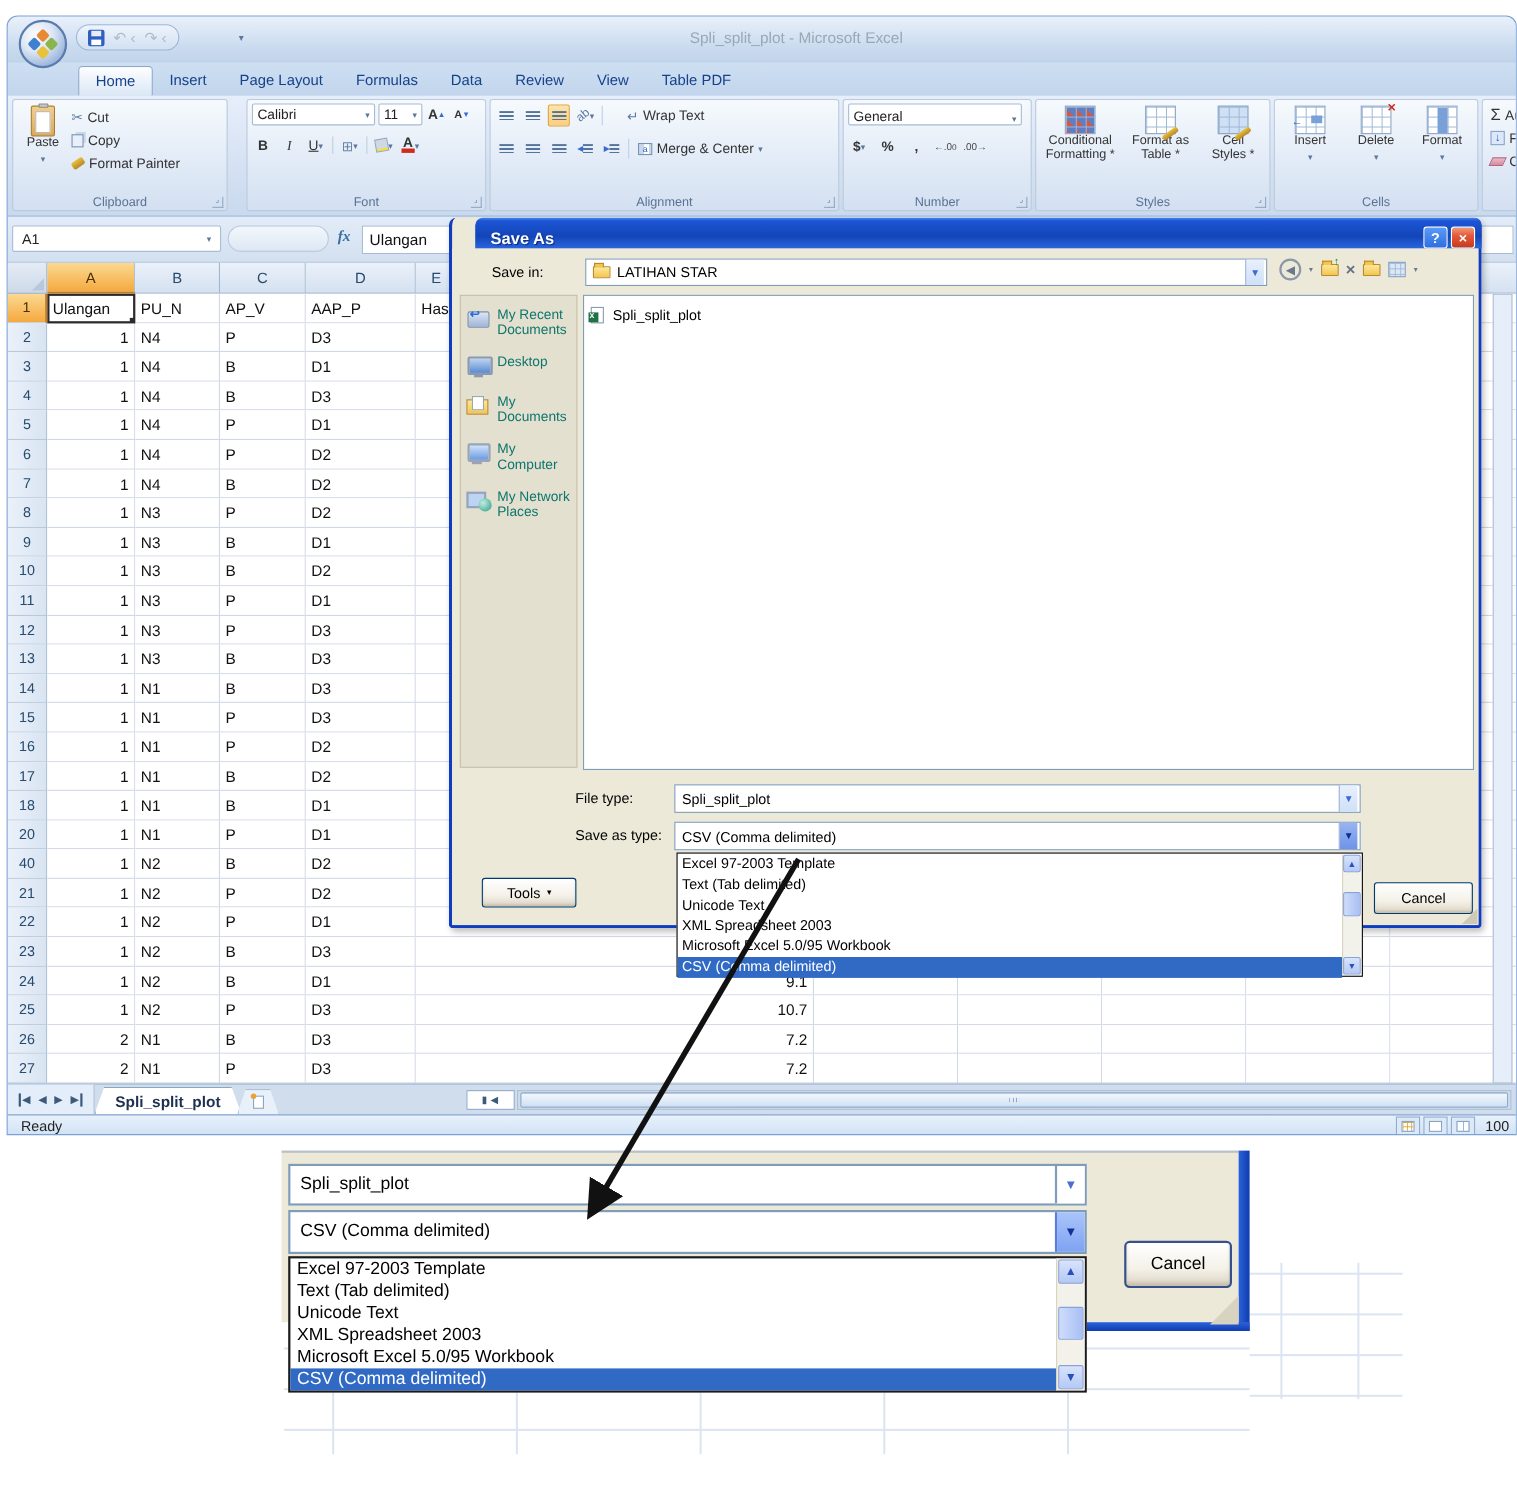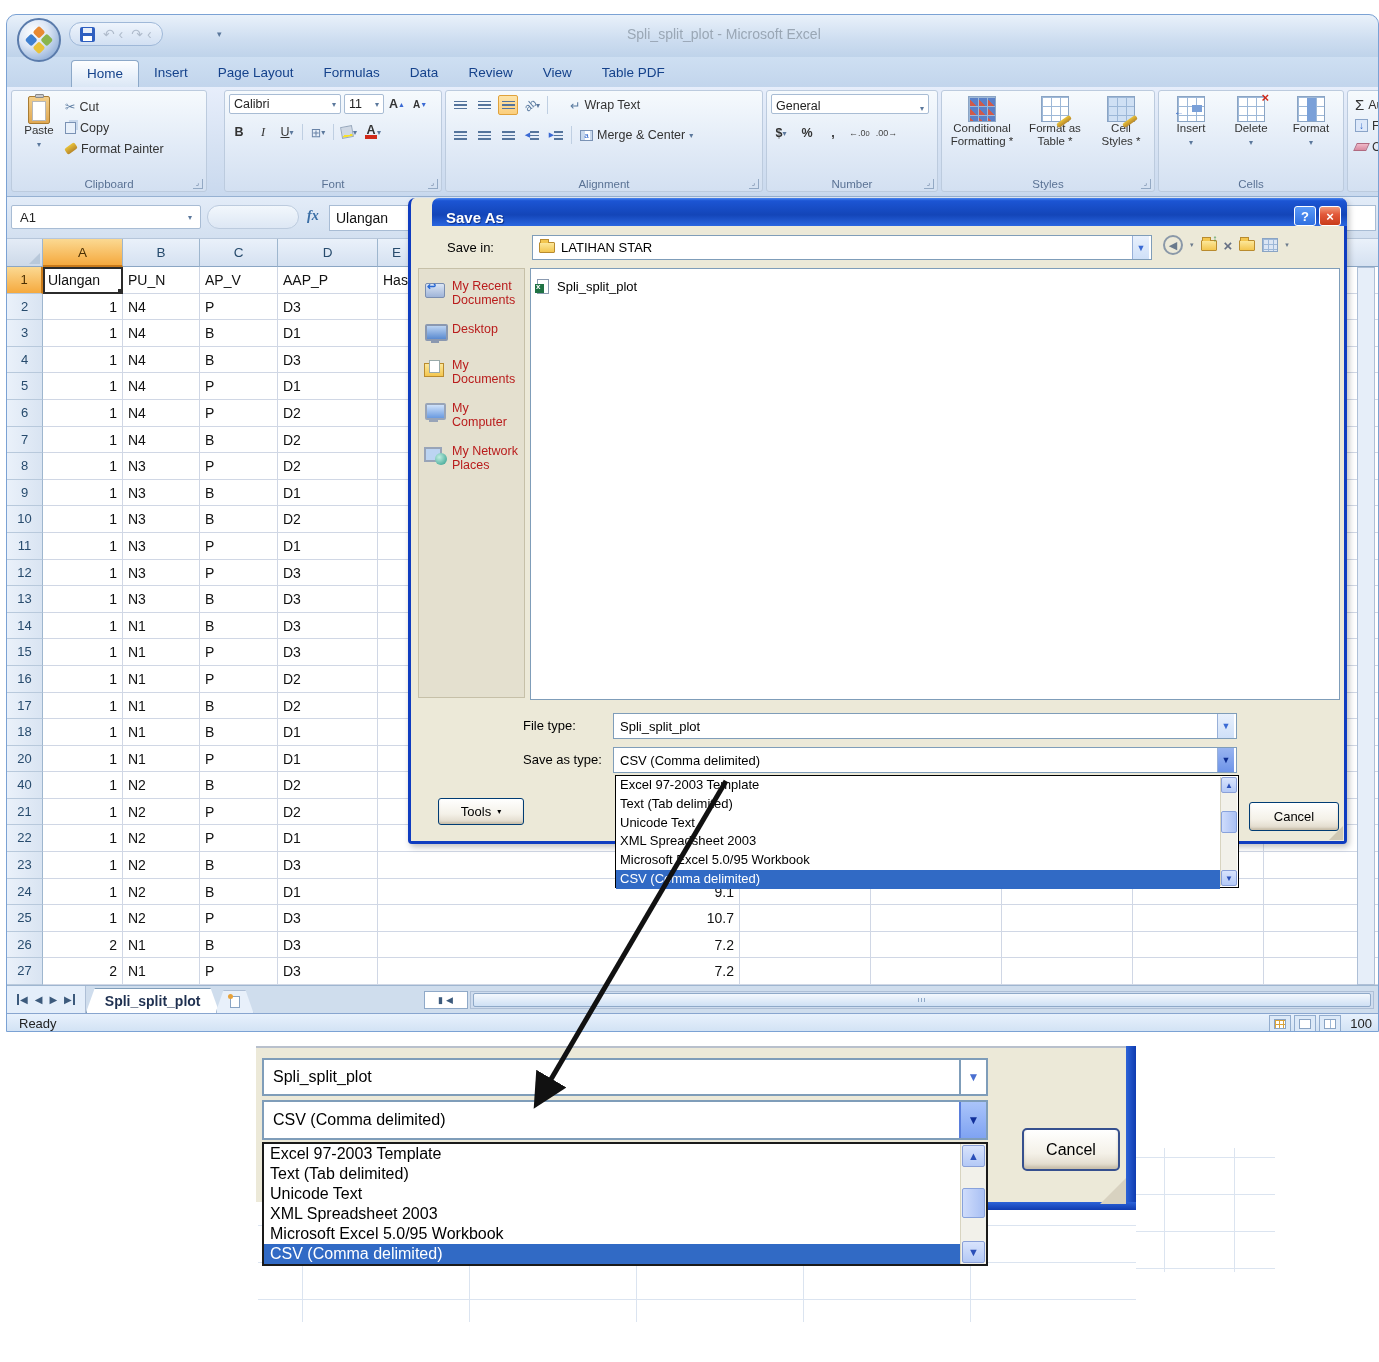--- a/index.html
+++ b/index.html
@@ -108,21 +108,21 @@
   .xlfile::after{content:"x";position:absolute;left:-2px;top:2px;font-size:8px;color:#fff;font-weight:bold;}
   .dtoolbar{position:absolute;left:752px;top:9px;display:flex;align-items:center;gap:7px;}
   .backic{width:20px;height:20px;border:2px solid #8a98a8;border-radius:50%;color:#6a7a8c;font-size:11px;display:flex;align-items:center;justify-content:center;}
   .tinycar{font-size:7px;color:#6a7a8c;}
   .delx{font-size:15px;color:#667084;font-weight:bold;}
   .viewsic{width:16px;height:14px;border:1px solid #8aa4c4;background-image:linear-gradient(#9db8d8 1px,transparent 1px),linear-gradient(90deg,#9db8d8 1px,transparent 1px);background-size:5px 5px;background-color:#dce6f4;}
   .upmark{position:relative;}
   .upmark::after{content:"↑";position:absolute;right:-2px;top:-8px;color:#2c8a3c;font-weight:bold;font-size:10px;}
 
   .places{position:absolute;left:7px;top:42px;width:107px;height:430px;background:#e4e0cf;border:1px solid #c6c0a8;padding:10px 4px;}
-  .place{display:flex;align-items:flex-start;gap:5px;font-size:12.5px;color:#b91c1c;line-height:14px;margin-bottom:15px;}
+  .place{display:flex;align-items:flex-start;gap:5px;font-size:12.5px;color:#0f766e;line-height:14px;margin-bottom:15px;}
   .pic{flex:none;width:24px;height:20px;position:relative;margin-top:1px;}
   .pic-0::before{content:"";position:absolute;inset:3px 2px 2px 2px;background:linear-gradient(#dce6f4,#9fb4d8);border:1px solid #7a8eb0;border-radius:2px;}
   .pic-0::after{content:"↩";position:absolute;left:4px;top:-1px;color:#2a6ad4;font-size:11px;font-weight:bold;}
   .pic-1::before{content:"";position:absolute;left:2px;top:1px;width:19px;height:13px;border:2px solid #8a98b0;border-radius:2px;background:linear-gradient(#bcd4f2,#5a8ad0);}
   .pic-1::after{content:"";position:absolute;left:8px;bottom:0px;width:8px;height:3px;background:#8a98b0;}
   .pic-2::before{content:"";position:absolute;left:1px;top:4px;width:18px;height:12px;background:linear-gradient(#fce79a,#f3c64f);border:1px solid #b98b2e;}
   .pic-2::after{content:"";position:absolute;left:6px;top:1px;width:9px;height:11px;background:#fff;border:1px solid #9aa;}
   .pic-3::before{content:"";position:absolute;left:2px;top:1px;width:17px;height:13px;border:2px solid #98a4b8;border-radius:2px;background:linear-gradient(#cfe2fa,#6a9ae0);}
   .pic-3::after{content:"";position:absolute;left:6px;bottom:0;width:9px;height:3px;background:#98a4b8;}
   .pic-4::before{content:"";position:absolute;left:1px;top:2px;width:14px;height:11px;border:2px solid #98a4b8;background:#bcd4f2;}

